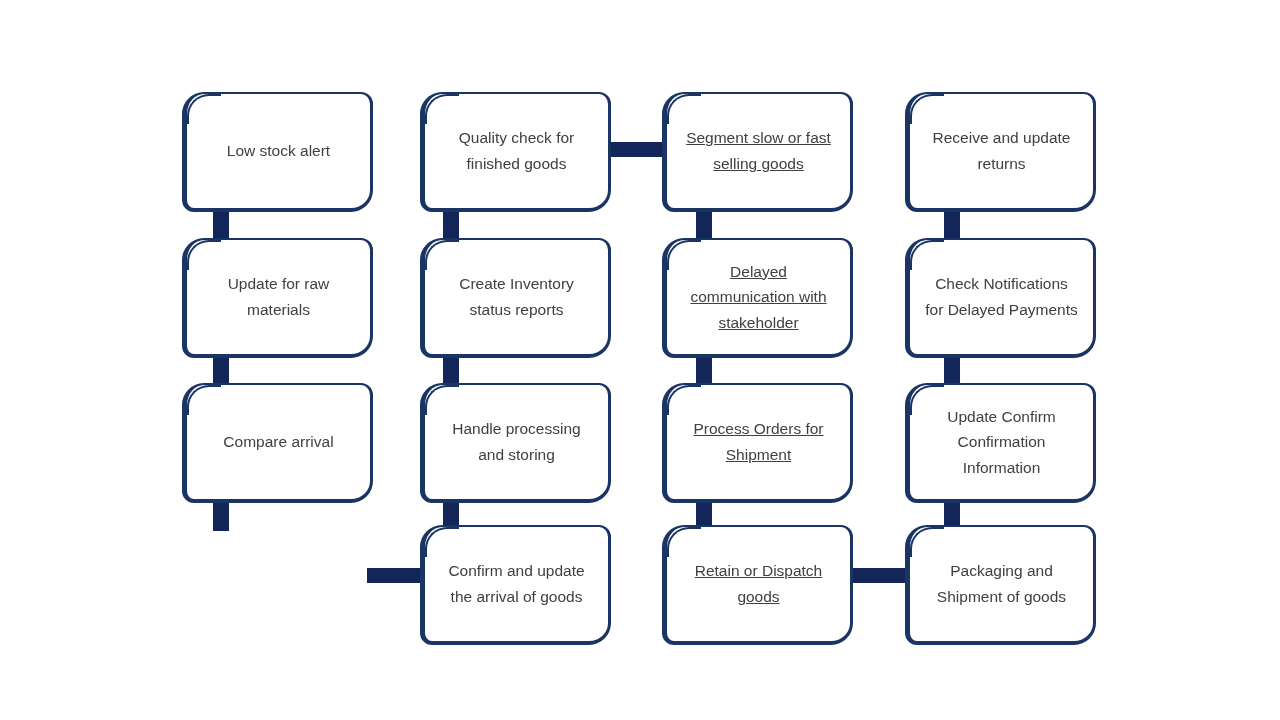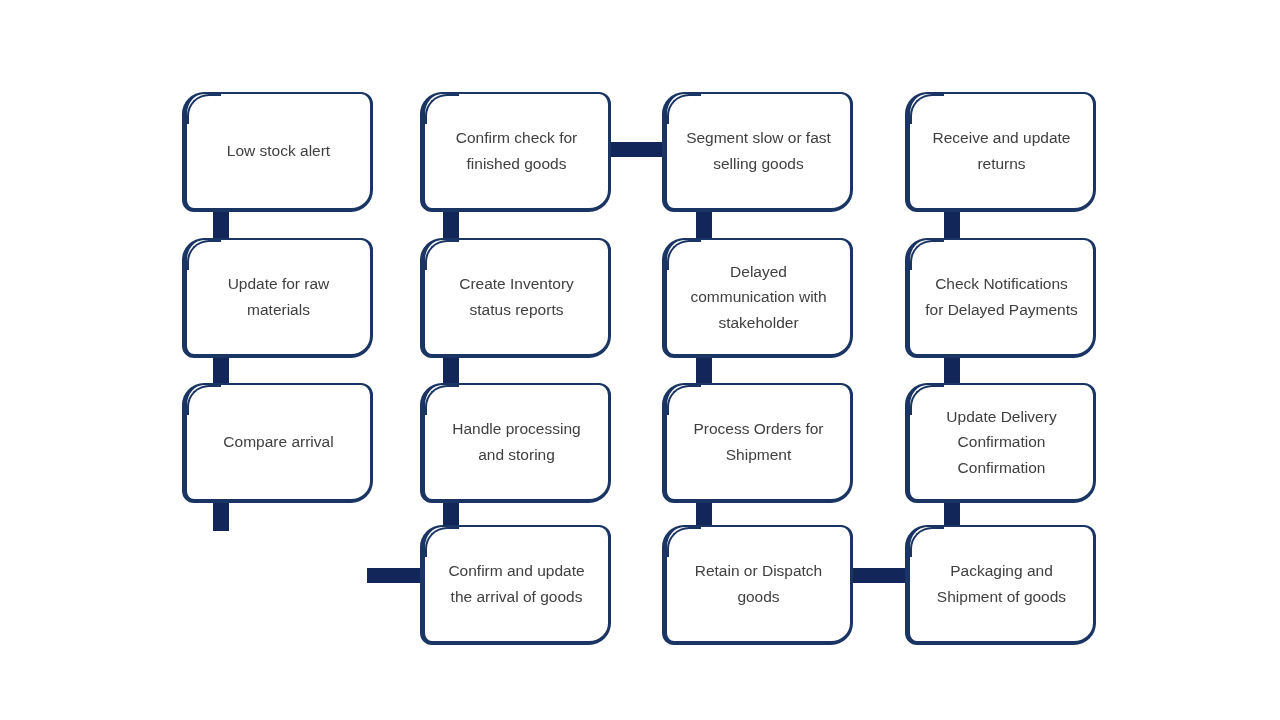--- a/index.html
+++ b/index.html
@@ -51,21 +51,21 @@
     width: 32px;
     height: 28px;
     border-top: 2px solid var(--box_border);
     border-left: 2px solid var(--box_border);
     border-top-left-radius: 22px;
     pointer-events: none;
   }
   
   .c1 { left: 182px; }
   .c2 { left: 420px; }
-  .c3 { left: 662px; }
+  .c3 { left: 662px; text-decoration: underline; }
   .c4 { left: 905px; }
   
   .r1 { top: 92px; }
   .r2 { top: 238px; }
   .r3 { top: 383px; }
   .r4 { top: 525px; }
 
   .vc {
     position: absolute;
     width: 16px;
@@ -121,21 +121,21 @@
     <span>Low stock alert</span>
   </div>
   <div class="box c1 r2">
     <span>Update for raw materials</span>
   </div>
   <div class="box c1 r3">
     <span>Compare arrival</span>
   </div>
 
   <div class="box c2 r1">
-    <span>Confirm check for finished goods</span>
+    <span>Quality check for finished goods</span>
   </div>
   <div class="box c2 r2">
     <span>Create Inventory status reports</span>
   </div>
   <div class="box c2 r3">
     <span>Handle processing and storing</span>
   </div>
   <div class="box c2 r4">
     <span>Confirm and update the arrival of goods</span>
   </div>
@@ -153,19 +153,19 @@
     <span>Retain or Dispatch goods</span>
   </div>
 
   <div class="box c4 r1">
     <span>Receive and update returns</span>
   </div>
   <div class="box c4 r2">
     <span>Check Notifications for Delayed Payments</span>
   </div>
   <div class="box c4 r3">
-    <span>Update Delivery Confirmation Confirmation</span>
+    <span>Update Confirm Confirmation Information</span>
   </div>
   <div class="box c4 r4">
     <span>Packaging and Shipment of goods</span>
   </div>
 
 </div>
 
 </body></html>

